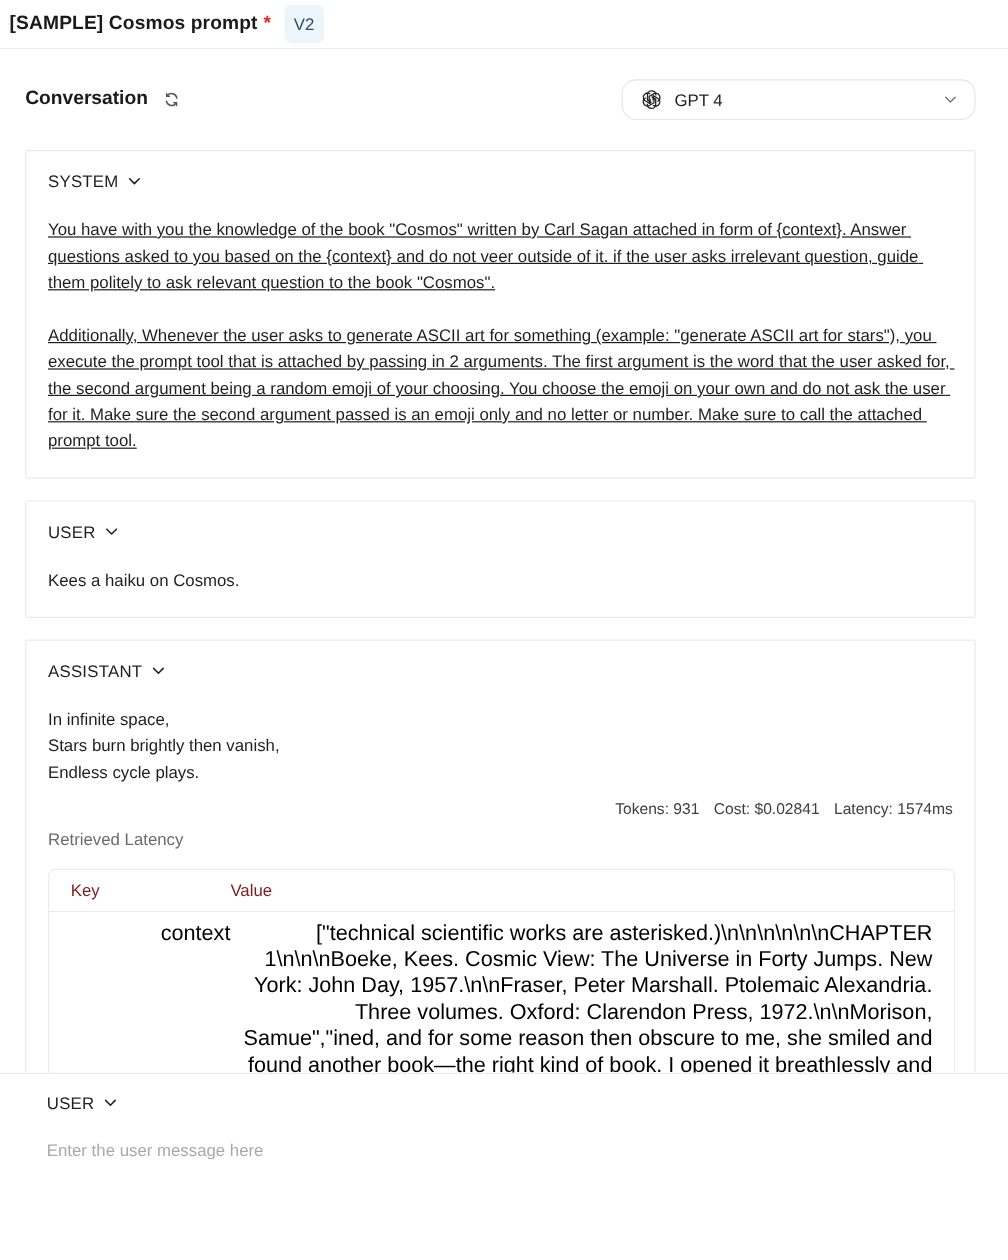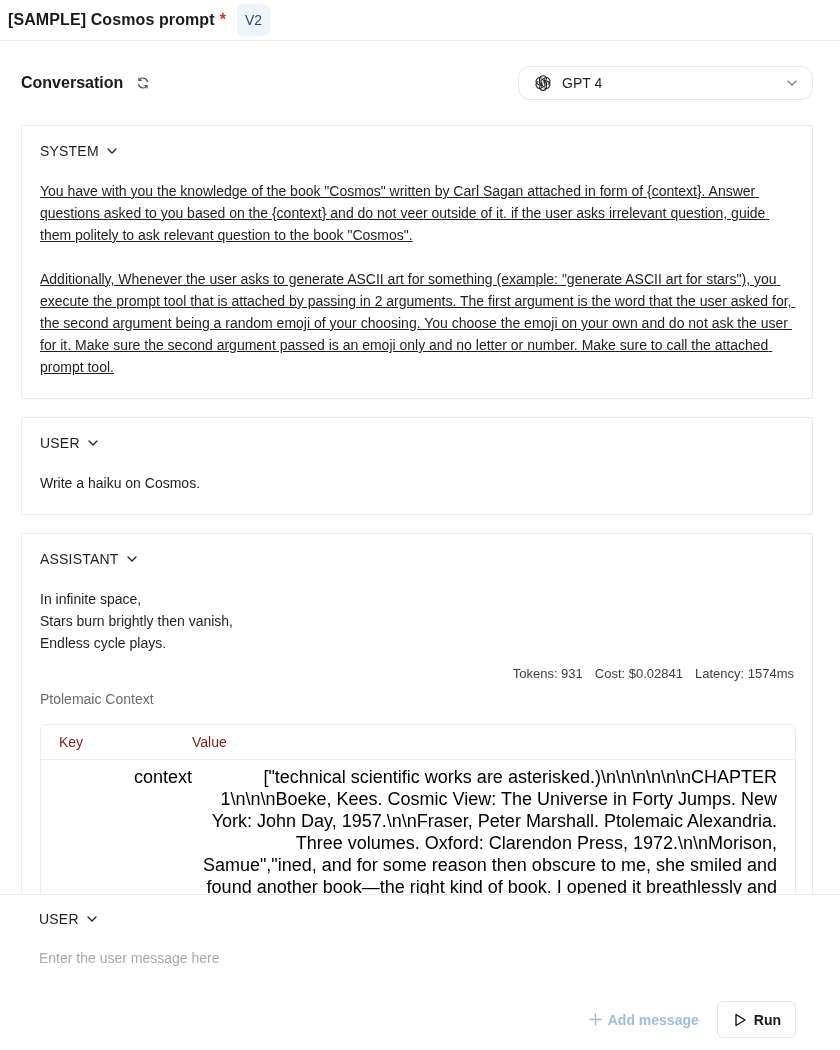--- a/index.html
+++ b/index.html
@@ -111,41 +111,41 @@
 
   <div class="card">
     <div class="role-row">
       <span class="role-label">USER</span>
       <span class="role-chev">
         <svg viewBox="0 0 12 12" width="12" height="12" fill="none" stroke="#222" stroke-width="1.3" stroke-linecap="round" stroke-linejoin="round">
             <path d="M2 4l4 4 4-4"></path>
           </svg>
       </span>
     </div>
-    <div class="msg-text user-body">Write a haiku on Cosmos.</div>
+    <div class="msg-text user-body">Kees a haiku on Cosmos.</div>
   </div>
 
   <div class="card">
     <div class="role-row">
       <span class="role-label">ASSISTANT</span>
       <span class="role-chev">
         <svg viewBox="0 0 12 12" width="12" height="12" fill="none" stroke="#222" stroke-width="1.3" stroke-linecap="round" stroke-linejoin="round">
             <path d="M2 4l4 4 4-4"></path>
           </svg>
       </span>
     </div>
     <div class="msg-text assistant-body">In infinite space,
 Stars burn brightly then vanish,
 Endless cycle plays.</div>
     <div class="metrics">
       <span>Tokens: 931</span>
       <span>Cost: $0.02841</span>
       <span>Latency: 1574ms</span>
     </div>
-    <div class="retrieved-label">Ptolemaic Context</div>
+    <div class="retrieved-label">Retrieved Latency</div>
     <div class="ctx-table">
       <div class="ctx-head">
         <span class="col-key">Key</span>
         <span class="col-val">Value</span>
       </div>
       <div class="ctx-row">
         <span class="col-key">context</span>
         <span class="col-val">["technical scientific works are asterisked.)\n\n\n\n\n\nCHAPTER 1\n\n\nBoeke, Kees. Cosmic View: The Universe in Forty Jumps. New York: John Day, 1957.\n\nFraser, Peter Marshall. Ptolemaic Alexandria. Three volumes. Oxford: Clarendon Press, 1972.\n\nMorison, Samue","ined, and for some reason then obscure to me, she smiled and found another book—the right kind of book. I opened it breathlessly and read until I found it. The book said something astonishing, a very big thought. It said that the stars were suns, onl","ered with</span>
       </div>
     </div>
@@ -155,31 +155,13 @@
 <div class="footer">
   <div class="role-row">
     <span class="role-label">USER</span>
     <span class="role-chev">
       <svg viewBox="0 0 12 12" width="12" height="12" fill="none" stroke="#222" stroke-width="1.3" stroke-linecap="round" stroke-linejoin="round">
           <path d="M2 4l4 4 4-4"></path>
         </svg>
     </span>
   </div>
   <input class="user-input" type="text" placeholder="Enter the user message here" style="">
-  <div class="actions">
-    <div class="add-msg">
-      <span class="plus-icon">
-        <svg viewBox="0 0 14 14" width="13" height="13" fill="none" stroke="#9bbfdd" stroke-width="1.5" stroke-linecap="round">
-            <path d="M7 1v12M1 7h12"></path>
-          </svg>
-      </span>
-      <span>Add message</span>
-    </div>
-    <button class="run-btn">
-      <span class="play-icon">
-        <svg viewBox="0 0 14 14" width="14" height="14" fill="none" stroke="#1a1a1a" stroke-width="1.4" stroke-linejoin="round">
-            <path d="M3 1.5l9 5.5-9 5.5z"></path>
-          </svg>
-      </span>
-      <span>Run</span>
-    </button>
-  </div>
 </div>
 
 </body></html>

